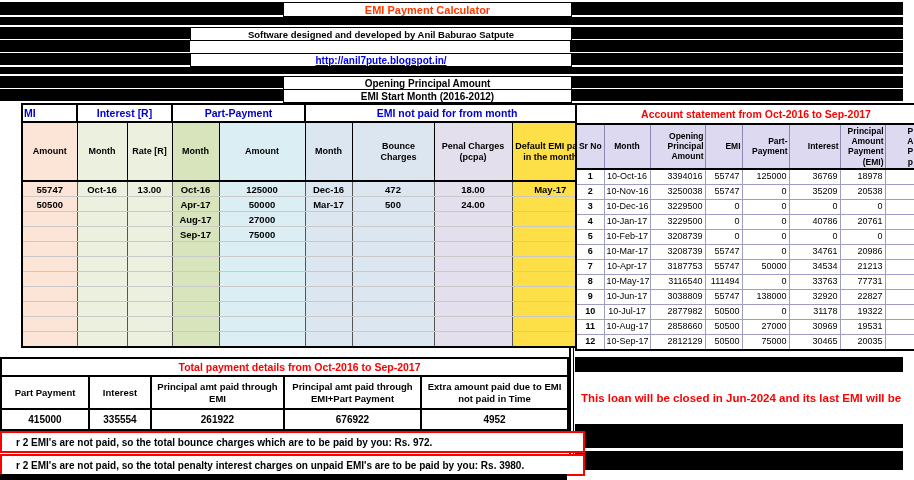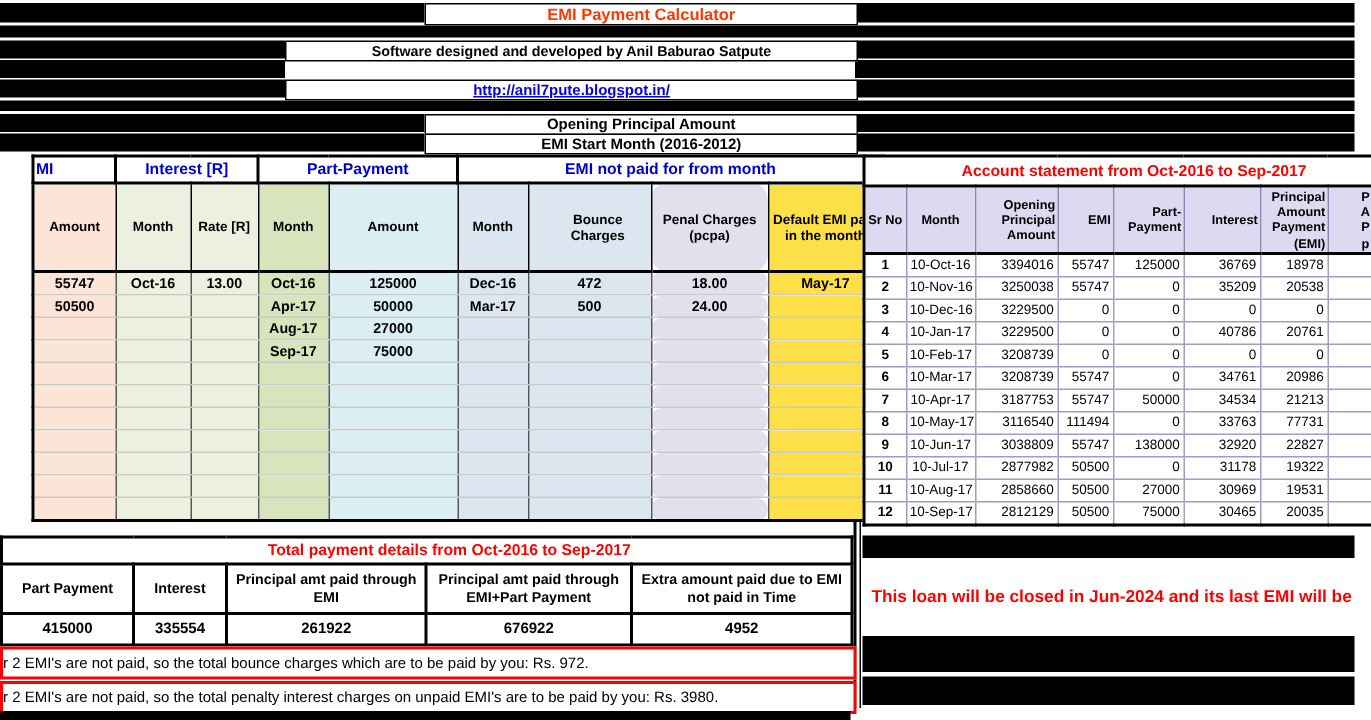--- a/index.html
+++ b/index.html
@@ -18,39 +18,39 @@
   #totals-table{left:0;top:357px;width:567px;border:2px solid #000;}
   .group-th{background:#fff;color:#0000d0;font-size:10.5px;font-weight:bold;border:2px solid #000;height:16px;padding:0;overflow:hidden;white-space:nowrap;}
   .group-th:first-child{text-align:left;padding-left:1px;}
   .sub-th{font-size:9px;font-weight:bold;border:1px solid #000;border-bottom:2px solid #000;height:55px;
           vertical-align:middle;text-align:center;padding:1px;line-height:1.2;overflow:hidden;}
   #left-table td{height:14px;line-height:13px;font-size:9.5px;font-weight:bold;text-align:center;
           border-left:1px solid #555;border-right:1px solid #555;border-bottom:1px solid #c9c9c9;
           overflow:hidden;white-space:nowrap;padding:0 1px;}
   .c0{background:#fce4d6;} .c1{background:#ebf1de;} .c2{background:#ebf1de;}
   .c3{background:#d8e4bc;} .c4{background:#daeef3;} .c5{background:#dce6f1;}
-  .c6{background:#dce6f1;padding-left:12px;} .c7{background:#e4dfec;border-radius:11px;} .c8{background:#fde047;}
+  .c6{background:#dce6f1;padding-left:12px;} .c7{background:#e4dfec;} .c8{background:#fde047;}
   .acct-title{color:#f00;font-size:10.5px;font-weight:bold;border:2px solid #000;height:16px;background:#fff;text-align:center;overflow:hidden;white-space:nowrap;}
   .a-th{background:#dcd9f0;font-size:8.5px;font-weight:bold;border:1px solid #8888b0;border-bottom:2px solid #000;
         vertical-align:middle;text-align:center;line-height:1.2;padding:1px;overflow:hidden;}
   #account-table td{height:14px;line-height:13px;font-size:9px;border:1px solid #9e9ec5;background:#fff;
         overflow:hidden;white-space:nowrap;padding:0 2px;}
   .ac0{text-align:center;font-weight:bold;}
   .ac1{text-align:center;font-size:8.5px;}
   .ac2,.ac3,.ac4,.ac5,.ac6{text-align:right;}
   th.ac7{white-space:pre-line;}
   .t-title{color:#f00;font-size:10.5px;font-weight:bold;border:2px solid #000;height:14px;background:#fff;text-align:center;overflow:hidden;white-space:nowrap;padding-left:31px;}
   .t-th{font-size:9.5px;font-weight:bold;border:2px solid #000;height:29px;vertical-align:middle;
         text-align:center;line-height:1.2;padding:1px;background:#fff;overflow:hidden;}
   .t-td{font-size:10px;font-weight:bold;text-align:center;border:2px solid #000;height:17px;background:#fff;overflow:hidden;}
   .loan-note{position:absolute;left:575px;top:372px;width:339px;height:52px;background:#fff;color:#f00;
         font-weight:bold;font-size:11.5px;display:flex;align-items:center;padding-left:6px;
         white-space:nowrap;overflow:hidden;}
   .red-box{position:absolute;background:#fff;border:2px solid #f00;display:flex;align-items:center;
-        font-size:10px;font-weight:normal;white-space:nowrap;overflow:hidden;padding-left:0;}
+        font-size:10px;font-weight:bold;white-space:nowrap;overflow:hidden;padding-left:14px;}
 </style>
 </head>
 <body>
 
 <div id="screen">
 
   <div class="bar" style="left:0;top:2px;width:283px;height:13px"></div>
   <div class="bar" style="left:570px;top:2px;width:333px;height:13px"></div>
   <div class="bar" style="left:0;top:17px;width:903px;height:8px"></div>
   <div class="bar" style="left:0;top:27px;width:190px;height:12px"></div>

